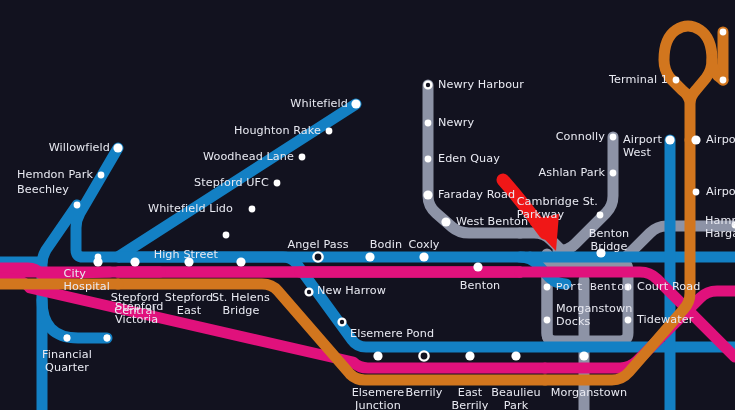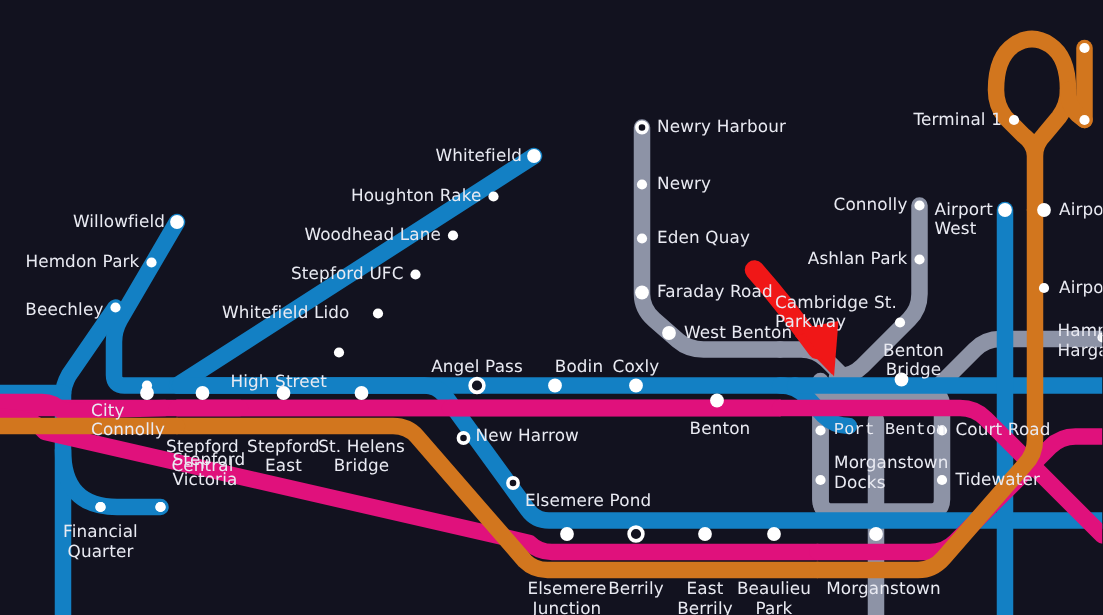--- a/index.html
+++ b/index.html
@@ -154,29 +154,29 @@
     <g>
       <path d="M503,180 Q525,205 545,233" fill="none" stroke="#f01717" stroke-width="13" stroke-linecap="round"></path>
       <path d="M555,250 L530,224 L552,218 Z" fill="#f01717"></path>
       <path d="M556,251 L534,219 L559,214 Z" fill="#f01717"></path>
     </g>
   </svg>
 
   <div id="labels">
       <div class="stn-label ta-r" style="top: 142px; right: 625px;">Willowfield</div>
       <div class="stn-label ta-r" style="top: 169px; right: 642px;">Hemdon Park</div>
-      <div class="stn-label ta-r" style="top: 201px; right: 666px;">Beechley</div>
+      <div class="stn-label ta-r" style="top: 184px; right: 666px;">Beechley</div>
       <div class="stn-label ta-r" style="top: 98px; right: 387px;">Whitefield</div>
       <div class="stn-label ta-r" style="top: 125px; right: 414px;">Houghton Rake</div>
       <div class="stn-label ta-r" style="top: 151px; right: 441px;">Woodhead Lane</div>
       <div class="stn-label ta-r" style="top: 177px; right: 466px;">Stepford UFC</div>
       <div class="stn-label ta-r" style="top: 203px; right: 502px;">Whitefield Lido</div>
       <div class="stn-label ta-r" style="top: 229px; right: 517px; margin-top: 20px;">High Street</div>
       <div class="stn-label ta-r" style="top: 268px; right: 625px;">City
-Connolly</div>
+Hospital</div>
       <div class="stn-label ta-c" style="top: 349px; left: -3px; width: 140px;">Financial
 Quarter</div>
       <div class="stn-label ta-l" style="top: 301px; left: 115px;">Stepford
 Victoria</div>
       <div class="stn-label ta-c" style="top: 292px; left: 65px; width: 140px;">Stepford
 Central</div>
       <div class="stn-label ta-c" style="top: 292px; left: 119px; width: 140px;">Stepford
 East</div>
       <div class="stn-label ta-c" style="top: 292px; left: 171px; width: 140px;">St. Helens
 Bridge</div>

